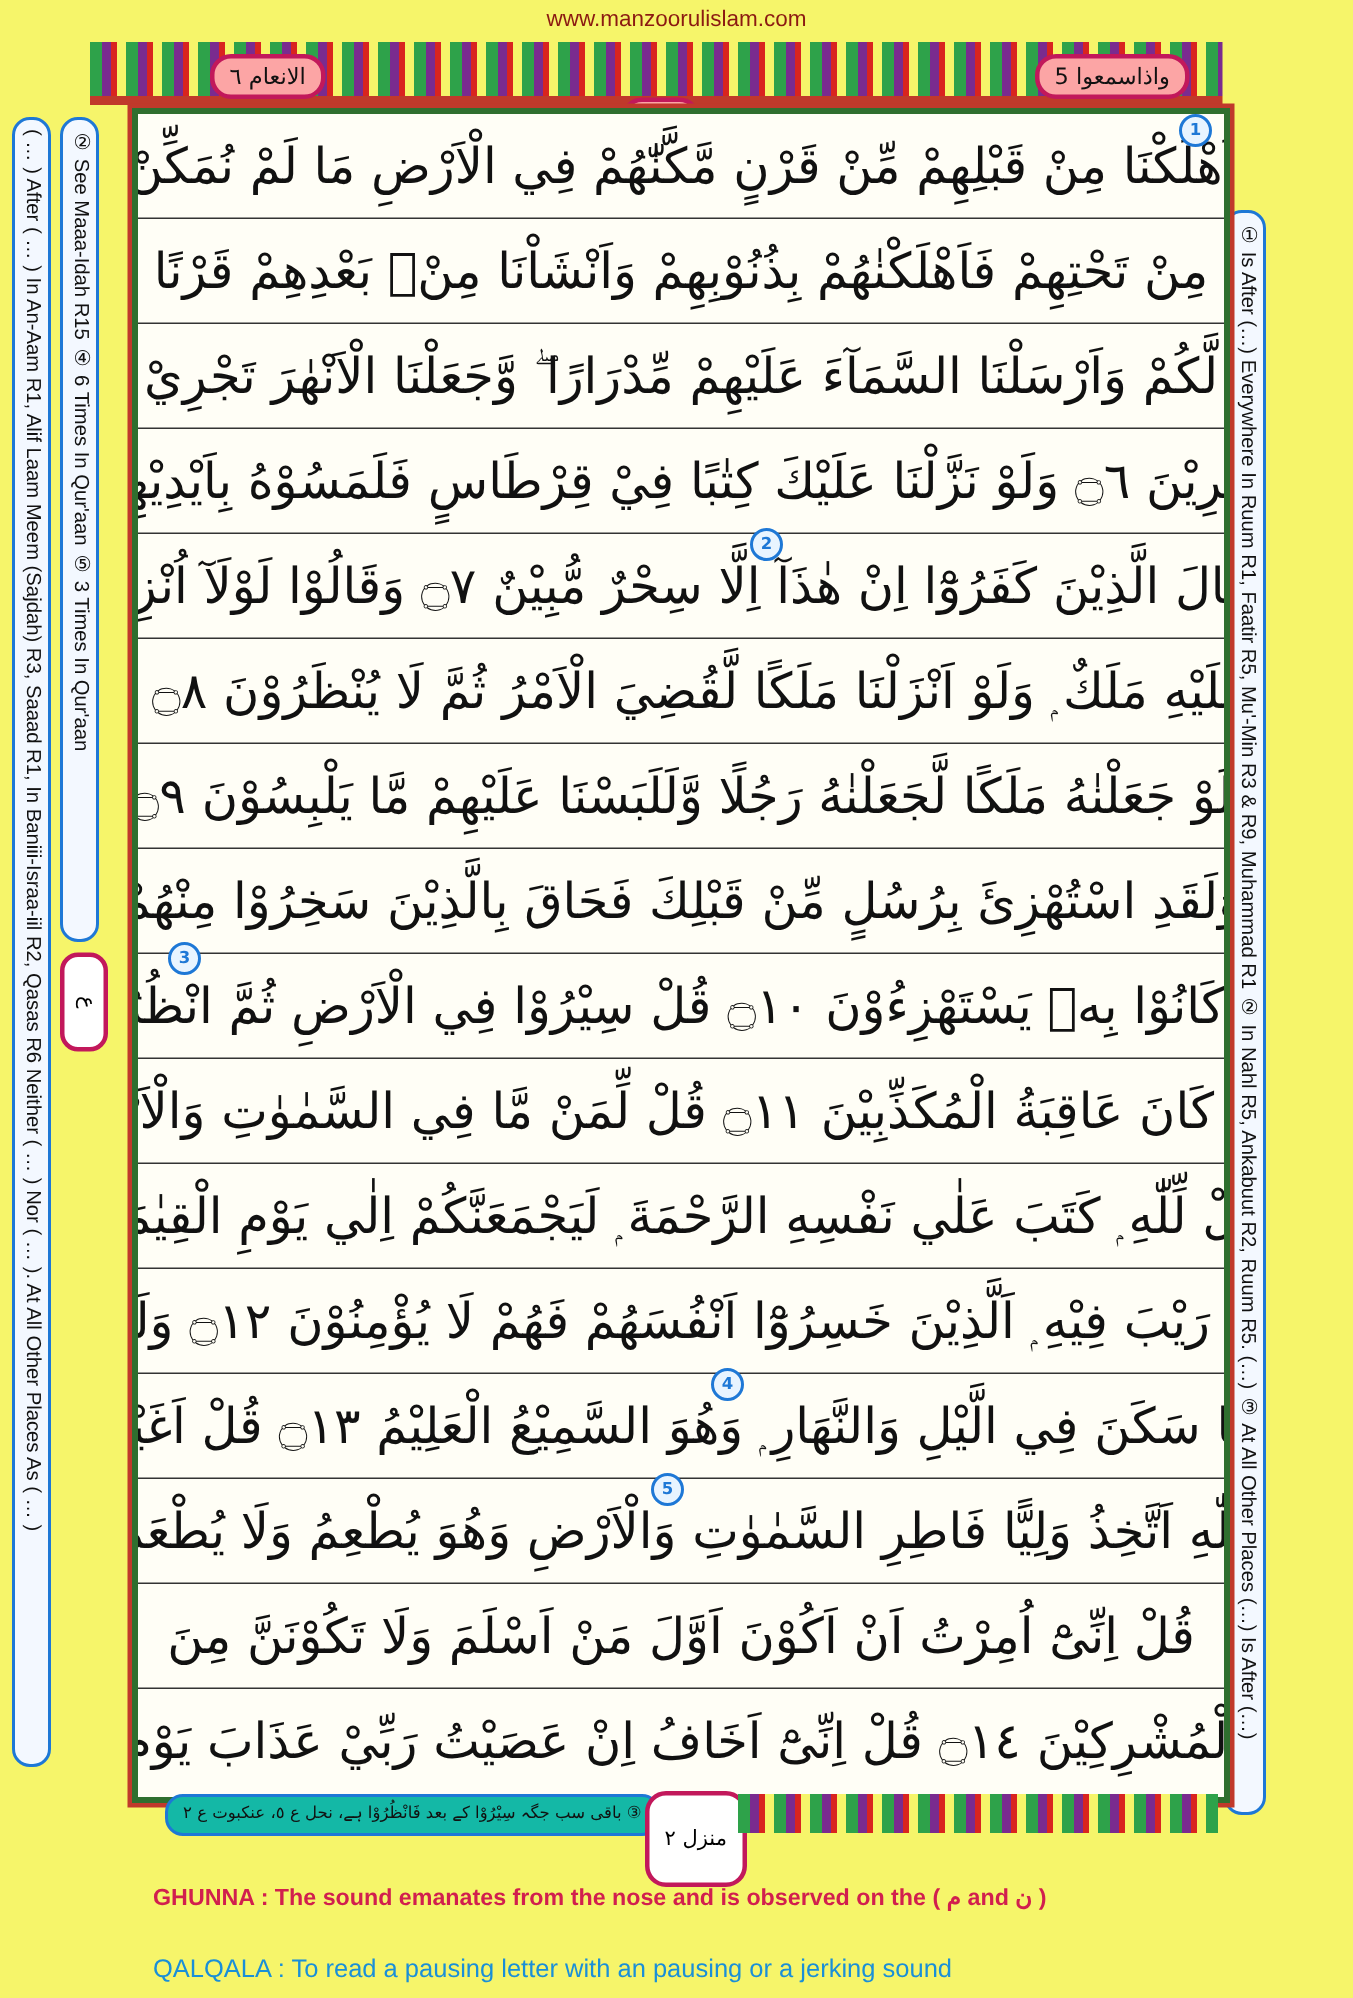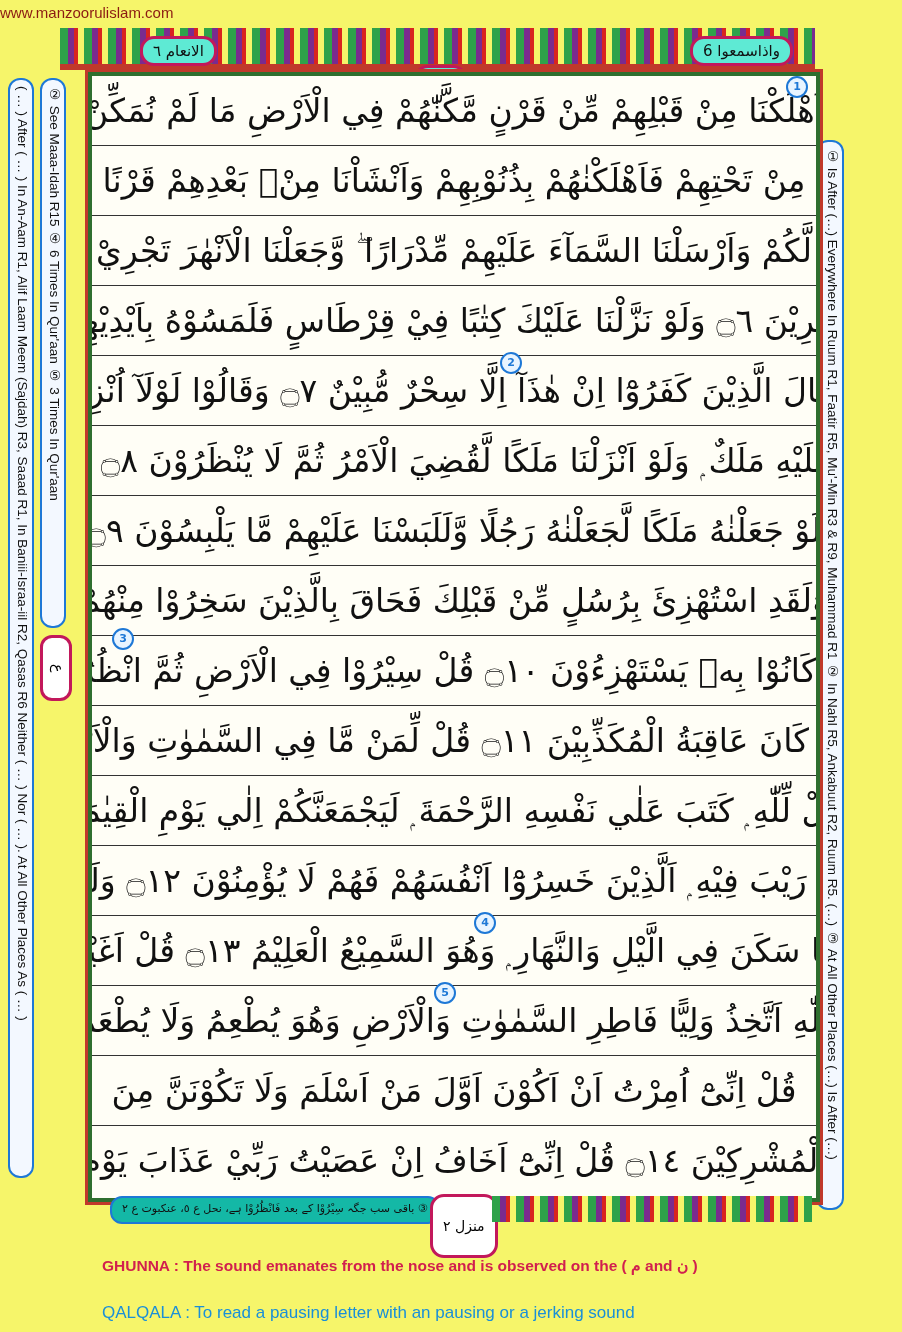--- a/index.html
+++ b/index.html
@@ -1,21 +1,21 @@
 <!DOCTYPE html>
 <html><head>
 <meta charset="utf-8">
 <style>
   html,body{margin:0;padding:0;}
   body{width:902px;height:1332px;background:#f6f56a;position:relative;overflow:hidden;font-family:"DejaVu Sans",sans-serif;}
-  .site-url{position:absolute;top:4px;left:0;width:902px;color:#8b1a12;font-family:"Liberation Sans",sans-serif;font-size:15px;}
+  .site-url{position:absolute;top:4px;left:0;width:902px;text-align:center;color:#8b1a12;font-family:"Liberation Sans",sans-serif;font-size:15px;}
   .top-border{position:absolute;top:28px;left:60px;width:755px;height:36px;
     background:repeating-linear-gradient(90deg,#2ea24a 0 8px,#7a2b8f 8px 14px,#d9241f 14px 18px,#f6f56a 18px 24px);
     border-bottom:6px solid #c0392b;}
-  .tag{position:absolute;top:36px;height:24px;padding:0 10px;border:3px solid #c2185b;border-radius:14px;background:#5eead4;
+  .tag{position:absolute;top:36px;height:24px;padding:0 10px;border:3px solid #c2185b;border-radius:14px;background:#fca5a5;
     font-family:"DejaVu Sans",sans-serif;font-size:15px;line-height:24px;color:#111;direction:rtl;}
   .tag-surah{left:140px;}
   .tag-page{left:414px;font-weight:bold;margin-top:29px;}
   .tag-juz{left:690px;}
   .frame{position:absolute;left:88px;top:72px;width:724px;height:1122px;background:#fffef6;border:4px solid #2f6f2f;box-shadow:0 0 0 3px #c0392b;}
   .line{height:69px;border-bottom:1.5px solid #333;display:flex;align-items:center;justify-content:center;
     direction:rtl;font-family:"DejaVu Sans",sans-serif;font-size:33px;color:#111;white-space:nowrap;overflow:hidden;}
   .line:last-child{border-bottom:none;}
   .marker{position:absolute;width:18px;height:18px;border-radius:50%;border:2px solid #1e78d6;background:#e8f4ff;color:#1e78d6;font-size:11px;line-height:18px;text-align:center;font-weight:bold;}
   .side{position:absolute;writing-mode:vertical-rl;font-family:"Liberation Sans",sans-serif;font-size:13.5px;color:#111;
@@ -37,21 +37,21 @@
   .lg-idgham{color:#d11f4e;}
 </style>
 </head>
 <body>
 
 <div class="site-url">www.manzoorulislam.com</div>
 
 <div class="top-border"></div>
 <div class="tag tag-surah">الانعام ٦</div>
 <div class="tag tag-page">١١٧</div>
-<div class="tag tag-juz">واذاسمعوا 6</div>
+<div class="tag tag-juz">واذاسمعوا 5</div>
 
 <div class="side side-left-b">( … ) After ( … ) In An-Aam R1, Alif Laam Meem (Sajdah) R3, Saaad R1, In Baniii-Israa-iil R2, Qasas R6 Neither ( … ) Nor ( … ). At All Other Places As ( … )</div>
 <div class="side side-left-a" style="height:550px;">② See Maaa-Idah R15  ④ 6 Times In Qur'aan  ⑤ 3 Times In Qur'aan</div>
 <div class="ruku">ع</div>
 <div class="side side-right" style="height:1070px;">① Is After (…) Everywhere In Ruum R1, Faatir R5, Mu'-Min R3 &amp; R9, Muhammad R1  ② In Nahl R5, Ankabuut R2, Ruum R5. (…)  ③ At All Other Places (…) Is After (…)</div>
 
 <div class="frame">
   <div class="line">اَهْلَكْنَا مِنْ قَبْلِهِمْ مِّنْ قَرْنٍ مَّكَّنّٰهُمْ فِي الْاَرْضِ مَا لَمْ نُمَكِّنْ</div>
   <div class="line">مِنْ تَحْتِهِمْ فَاَهْلَكْنٰهُمْ بِذُنُوْبِهِمْ وَاَنْشَاْنَا مِنْۢ بَعْدِهِمْ قَرْنًا</div>
   <div class="line">لَّكُمْ وَاَرْسَلْنَا السَّمَآءَ عَلَيْهِمْ مِّدْرَارًا ۖ وَّجَعَلْنَا الْاَنْهٰرَ تَجْرِيْ</div>

